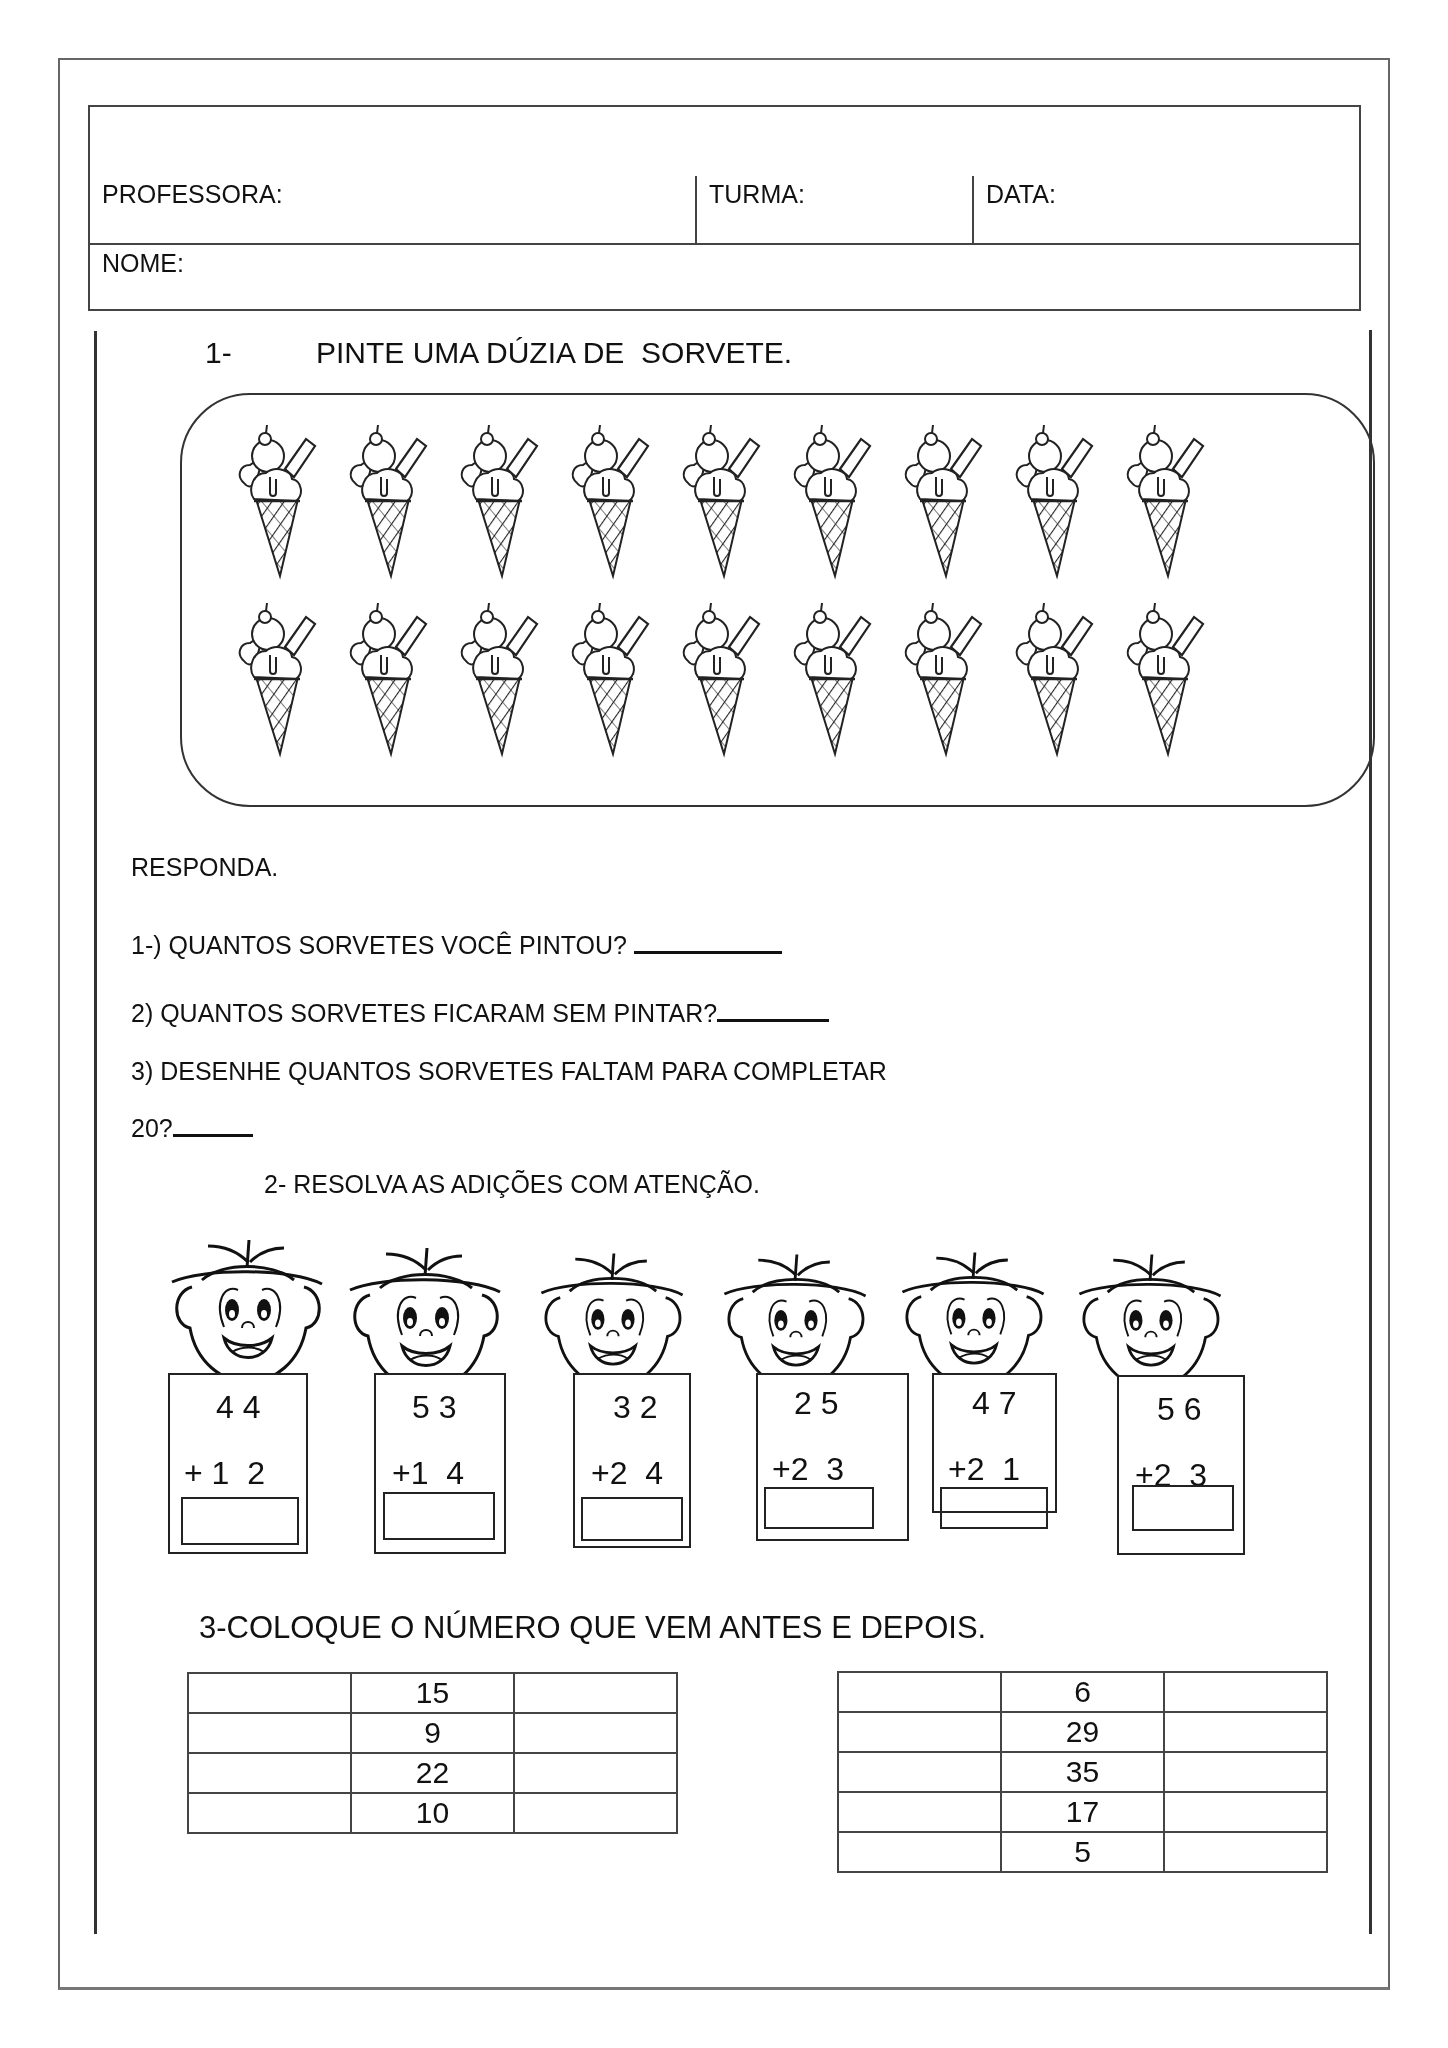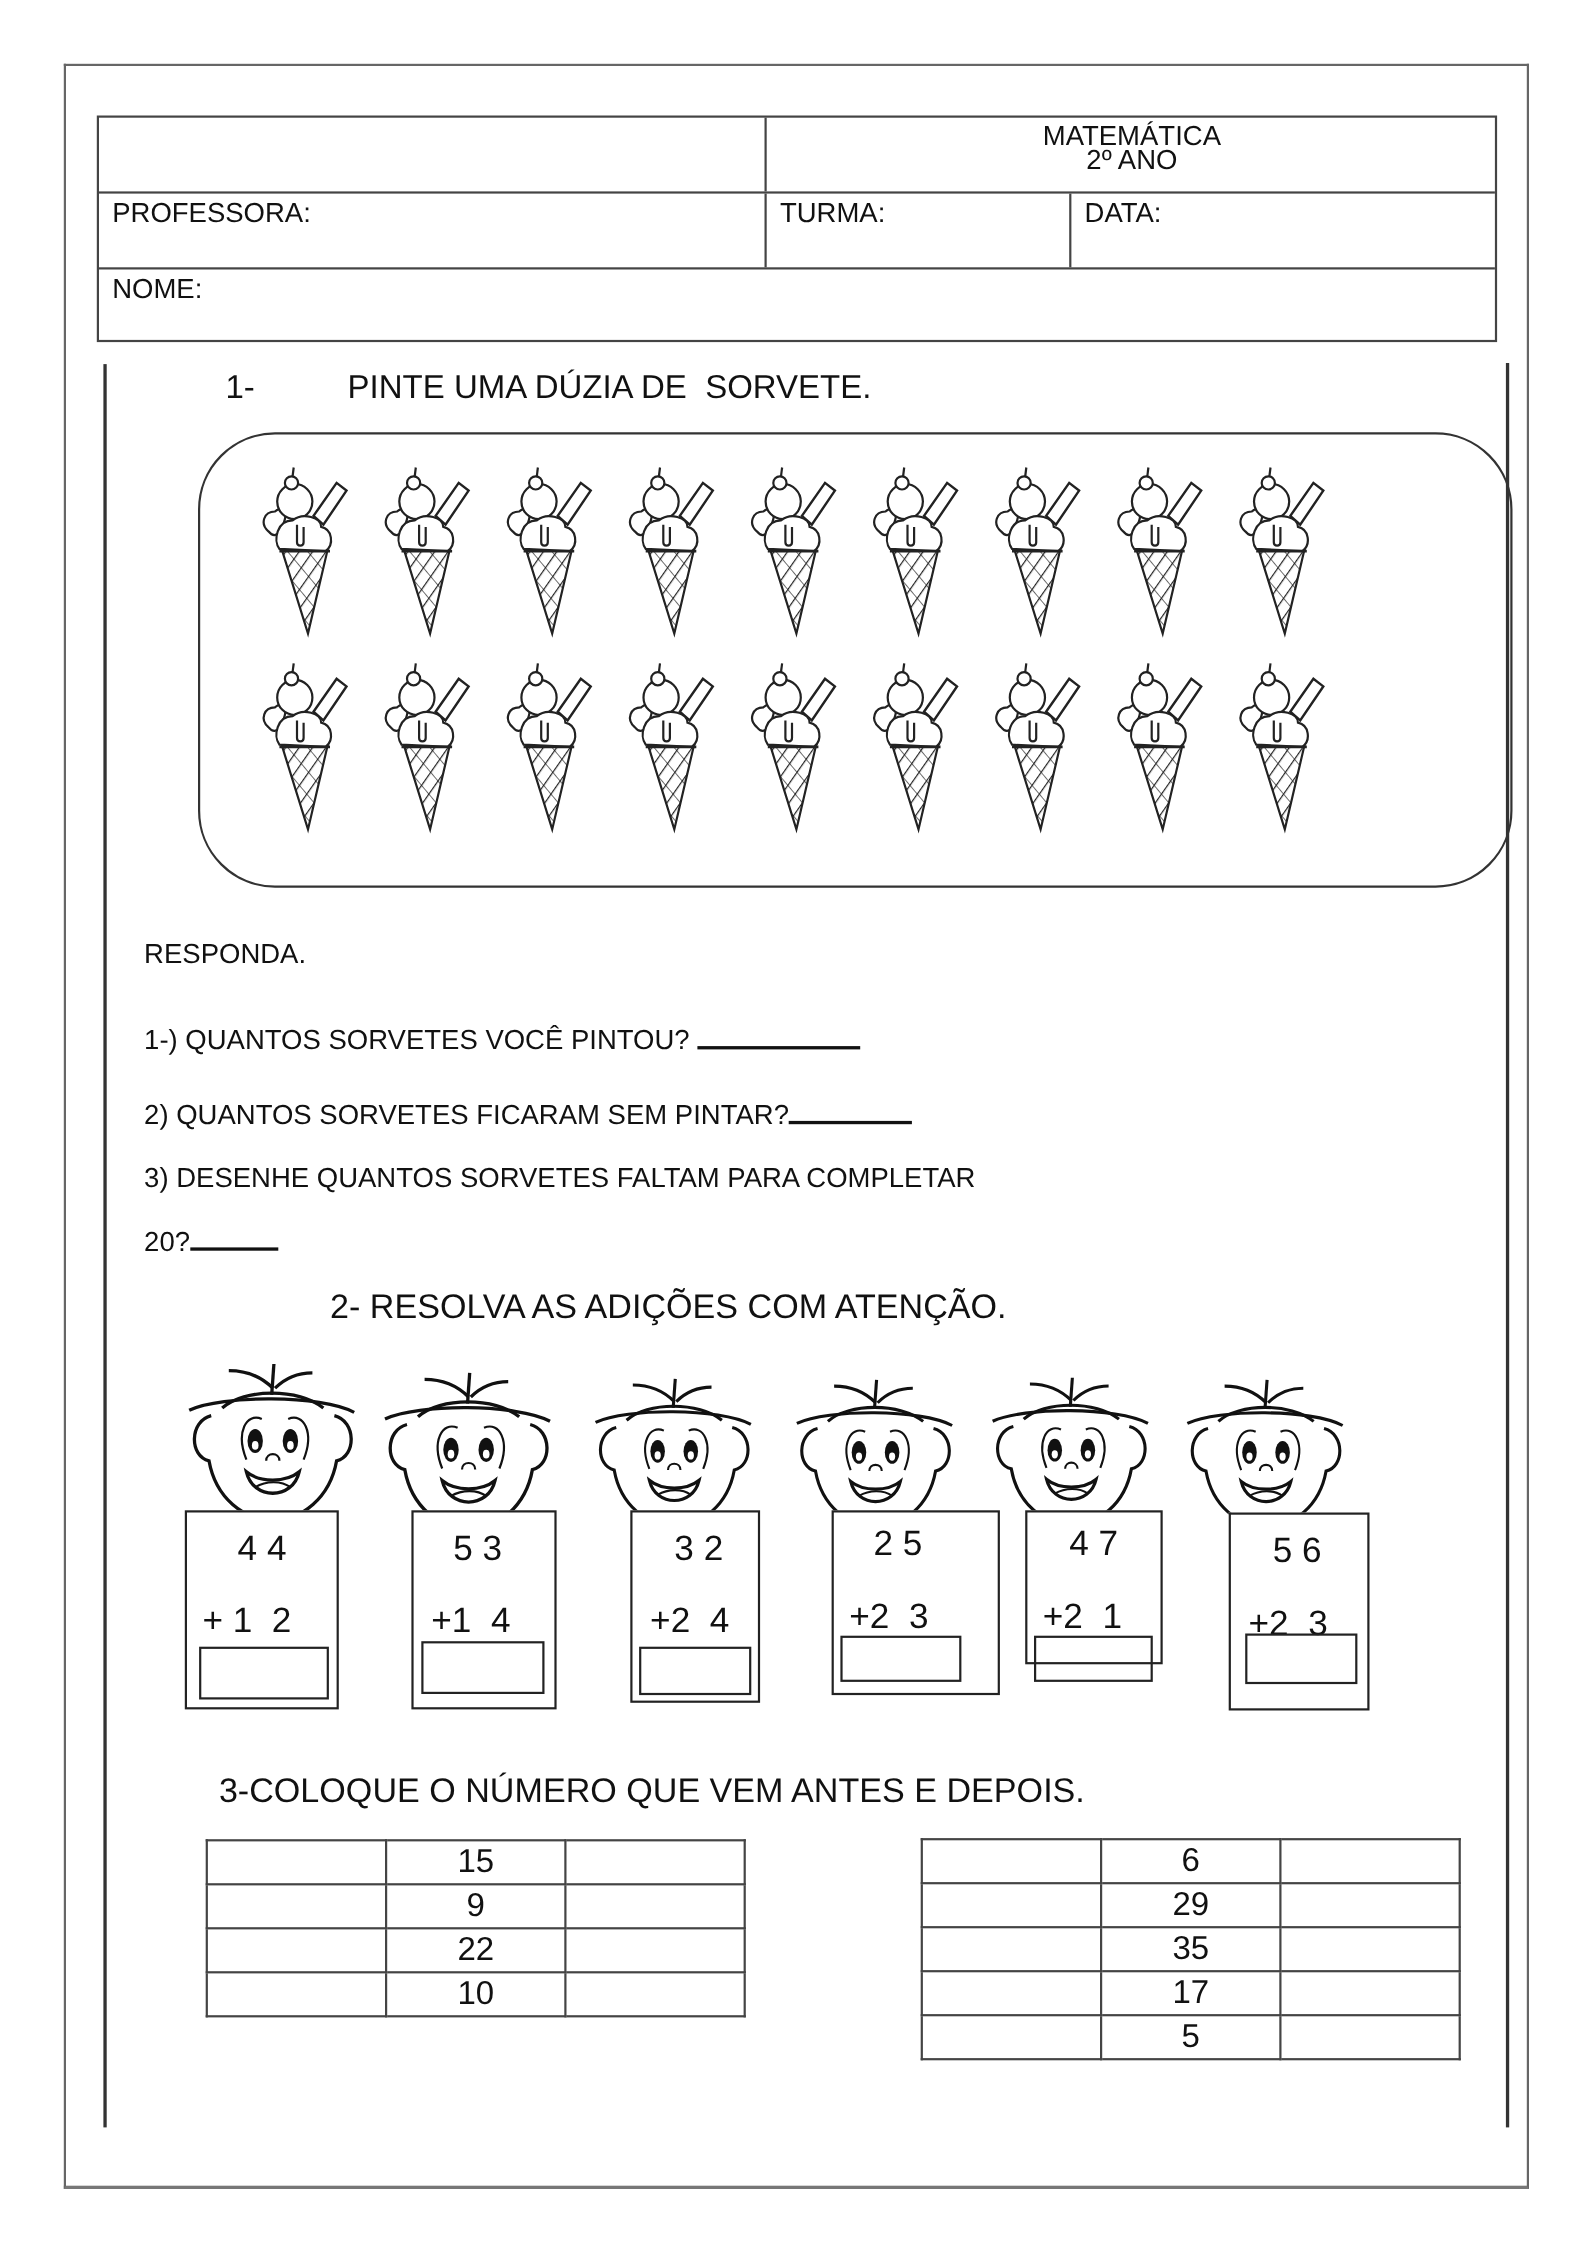--- a/index.html
+++ b/index.html
@@ -33,27 +33,20 @@
     table.seq { position:absolute; border-collapse:collapse; }
     table.seq td { border:2px solid #444; width:161px; height:38px; padding:0; text-align:center;
                    font-size:30px; line-height:38px; }
   </style>
 </head>
 <body>
 
 <div class="page-border"></div>
 
 <div class="header">
-  <div class="hrow hrow1">
-    <div class="hcell" style="left:0;width:605px;"></div>
-    <div class="hcell vline subject" style="left:605px;width:666px;">
-      <div>MATEMÁTICA</div>
-      <div>2º ANO</div>
-    </div>
-  </div>
   <div class="hrow hrow2">
     <div class="hcell label" style="left:0;width:605px;">
       <span>PROFESSORA:</span>
     </div>
     <div class="hcell vline label" style="left:605px;width:277px;">
       <span>TURMA:</span>
     </div>
     <div class="hcell vline label" style="left:882px;width:389px;">
       <span>DATA:</span>
     </div>
@@ -190,21 +183,21 @@
 <div class="q" style="top:989px;">
   <span>2) QUANTOS SORVETES FICARAM SEM PINTAR?</span><span class="blank" style="width:112px;"></span>
 </div>
 <div class="q" style="top:1057px;">
   <span>3) DESENHE QUANTOS SORVETES FALTAM PARA COMPLETAR</span>
 </div>
 <div class="q" style="top:1104px;">
   <span>20?</span><span class="blank" style="width:80px;"></span>
 </div>
 
-<div class="title" style="left:264px;top:1170px;font-size:31px;margin-left:36px;">2- RESOLVA AS ADIÇÕES COM ATENÇÃO.</div>
+<div class="title" style="left:264px;top:1170px;font-size:25px;">2- RESOLVA AS ADIÇÕES COM ATENÇÃO.</div>
 
 <div class="kid" style="left:162px;top:1232px;">
   <svg width="170" height="152" viewBox="0 0 170 152">
       <use href="#boyface"></use>
     </svg>
 </div>
 <div class="sum-box" style="left:144px;top:1373px;width:140px;height:181px;">
   <div class="sum-top" style="left:46px;top:14px;">4 4</div>
   <div class="sum-bot" style="left:14px;top:80px;">+ 1  2</div>
   <div class="ans" style="left:11px;top:122px;width:118px;height:48px;"></div>

